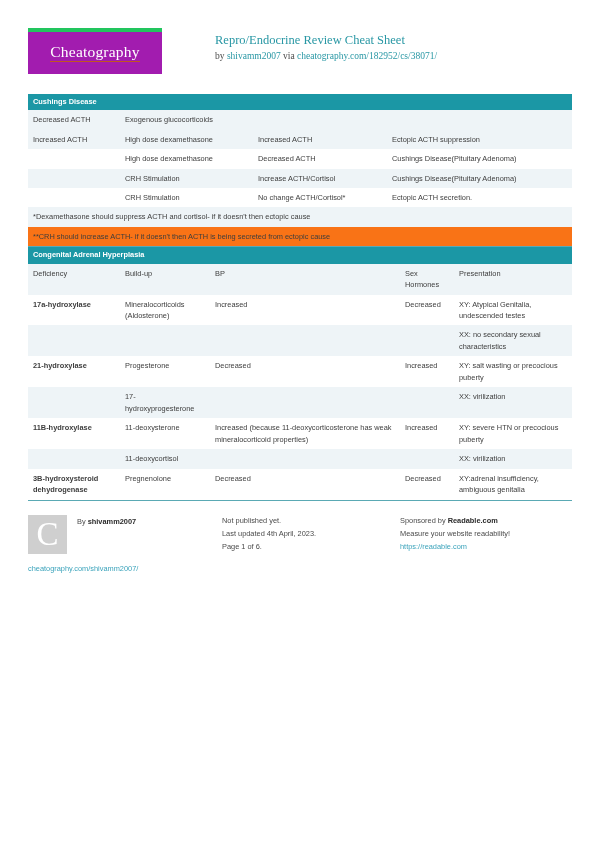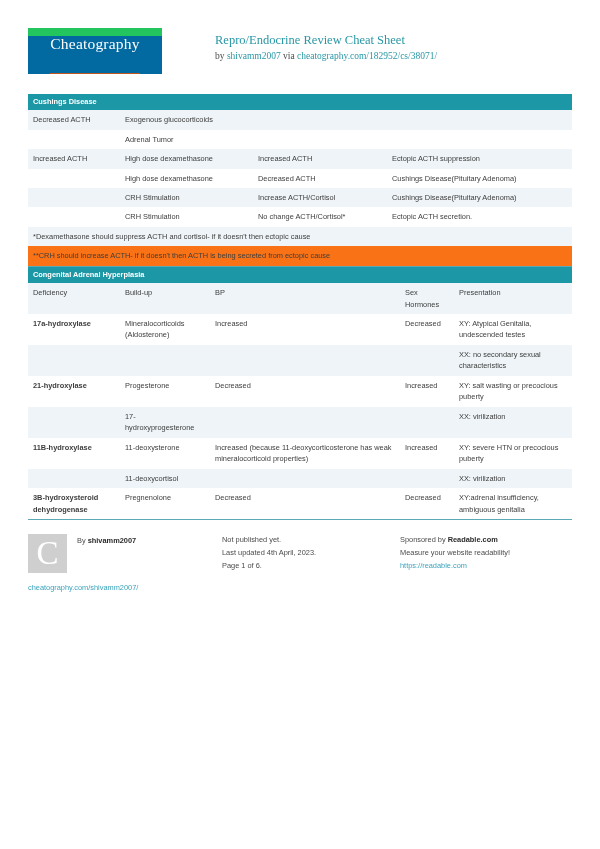--- a/index.html
+++ b/index.html
@@ -25,24 +25,25 @@
   
   .header {
     display: flex;
     align-items: flex-start;
     height: 46px;
     margin-bottom: 20px;
   }
   .logo-box {
     width: 134px;
     height: 46px;
-    background: #0369a1;
-    border-top: 8px solid #22c55e;
+    background: #a21caf;
+    border-top: 4px solid #22c55e;
     box-sizing: border-box;
     display: flex;
+    align-items: center;
     justify-content: center;
     flex: none;
   }
   .logo-text {
     font-family: "Liberation Serif", serif;
     font-size: 15.5px;
     color: #ffffff;
     letter-spacing: .2px;
     border-bottom: 1.5px solid #c0561f;
     padding-bottom: 1px;
@@ -170,26 +171,20 @@
           <col style="width:134px">
           <col style="width:185px">
         </colgroup>
       <tbody>
         <tr class="alt">
           <td>Decreased ACTH</td>
           <td>Exogenous glucocorticoids</td>
           <td></td>
           <td></td>
         </tr>
-        <tr class="plain">
-          <td></td>
-          <td>Adrenal Tumor</td>
-          <td></td>
-          <td></td>
-        </tr>
         <tr class="alt">
           <td>Increased ACTH</td>
           <td>High dose dexamethasone</td>
           <td>Increased ACTH</td>
           <td>Ectopic ACTH suppression</td>
         </tr>
         <tr class="plain">
           <td></td>
           <td>High dose dexamethasone</td>
           <td>Decreased ACTH</td>

